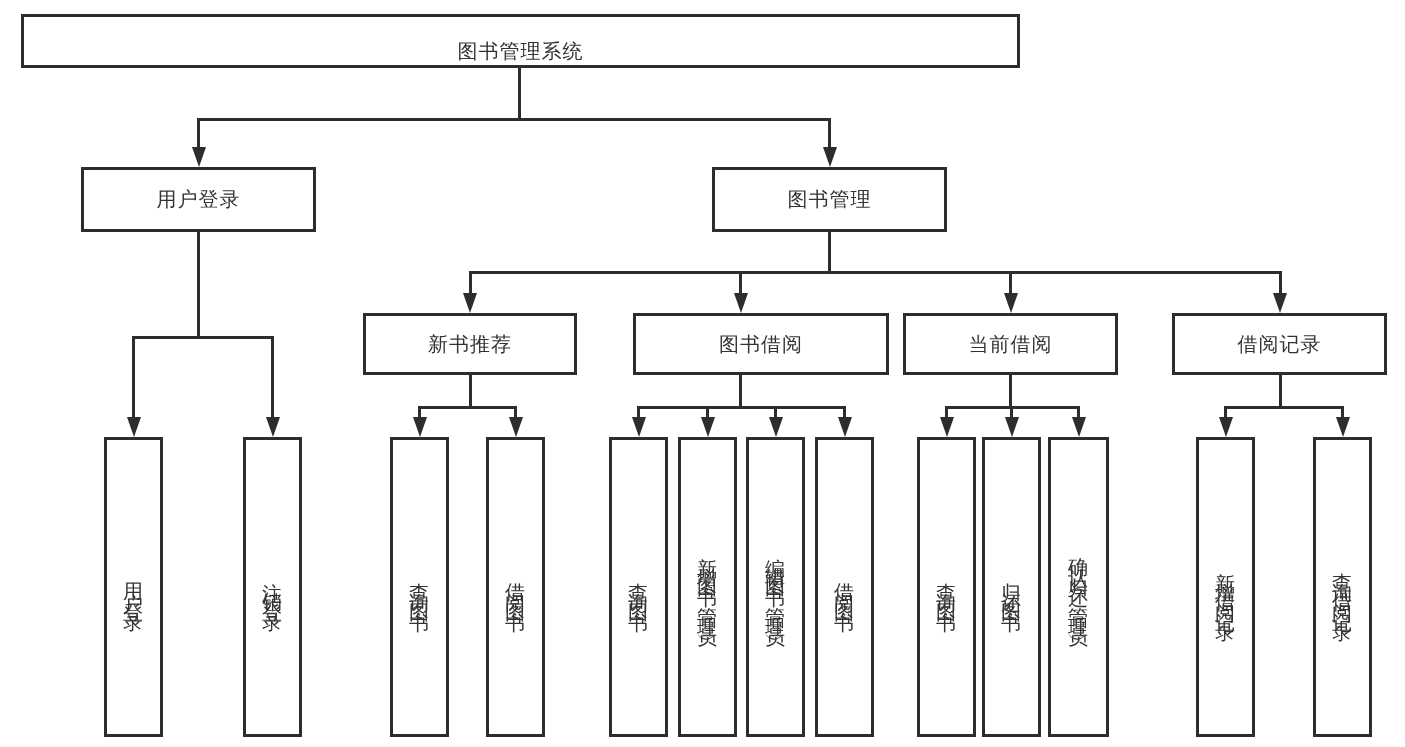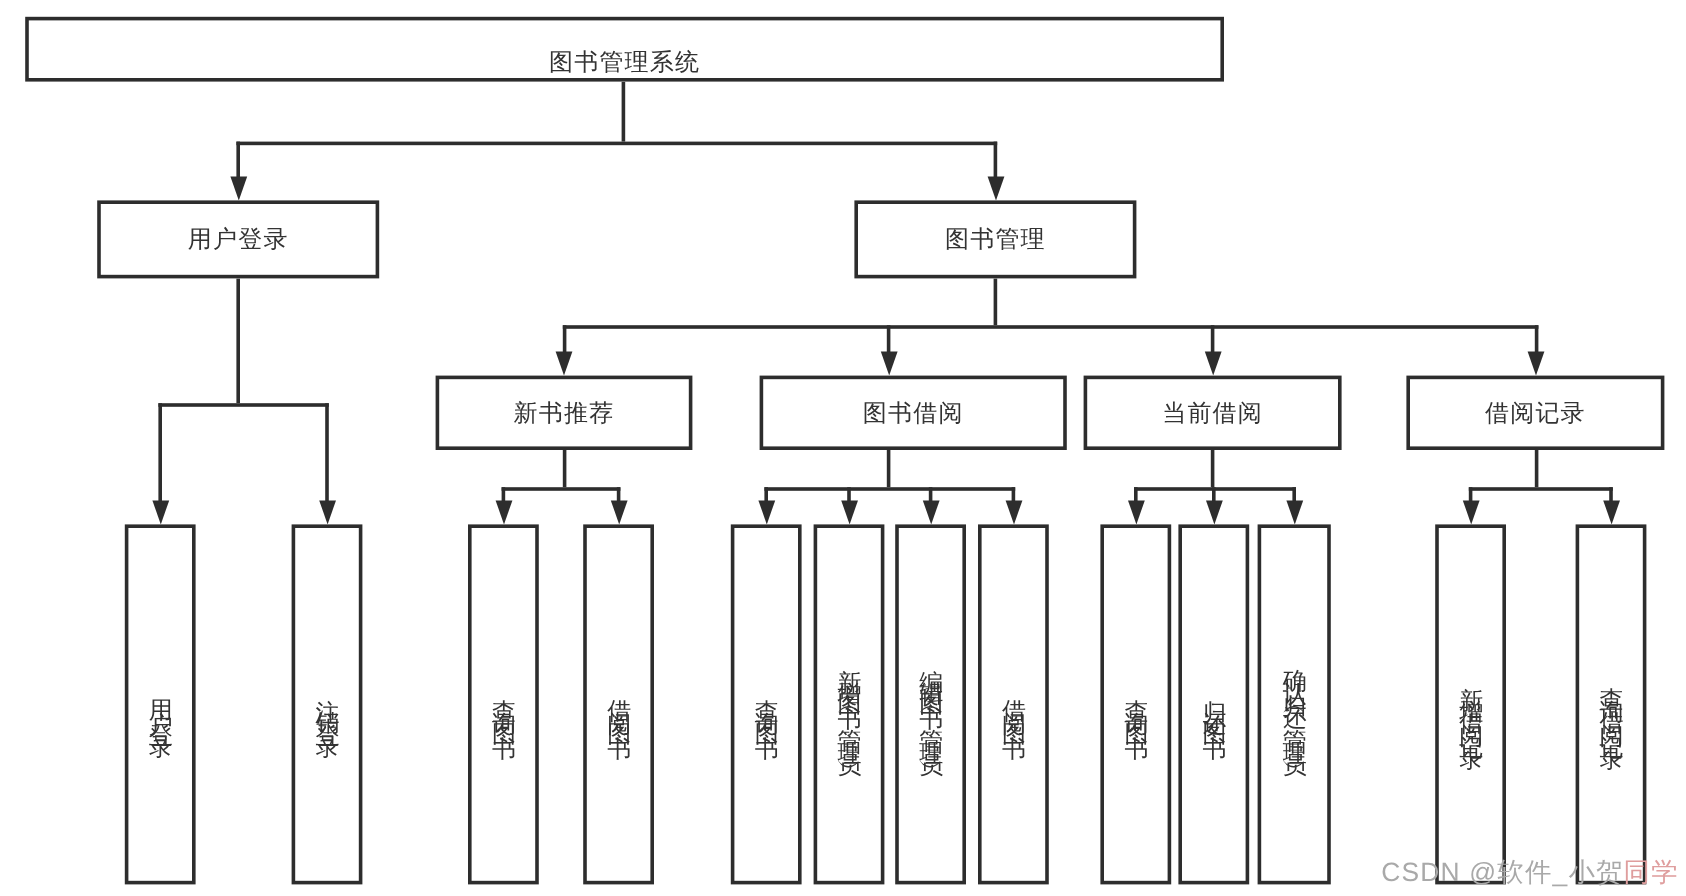--- a/index.html
+++ b/index.html
@@ -174,17 +174,14 @@
     <span class="vt">确认归还（管理员）</span>
   </div>
 
   <div class="box leaf" style="left:1196px;top:437px;width:59px;height:300px;">
     <span class="vt">新增借阅记录</span>
   </div>
   <div class="box leaf" style="left:1313px;top:437px;width:59px;height:300px;">
     <span class="vt">查询借阅记录</span>
   </div>
 
-  <div id="watermark">
-    <span>CSDN @软件_小贺</span><span class="pink">同学</span>
-  </div>
 
 </div>
 
 </body></html>

